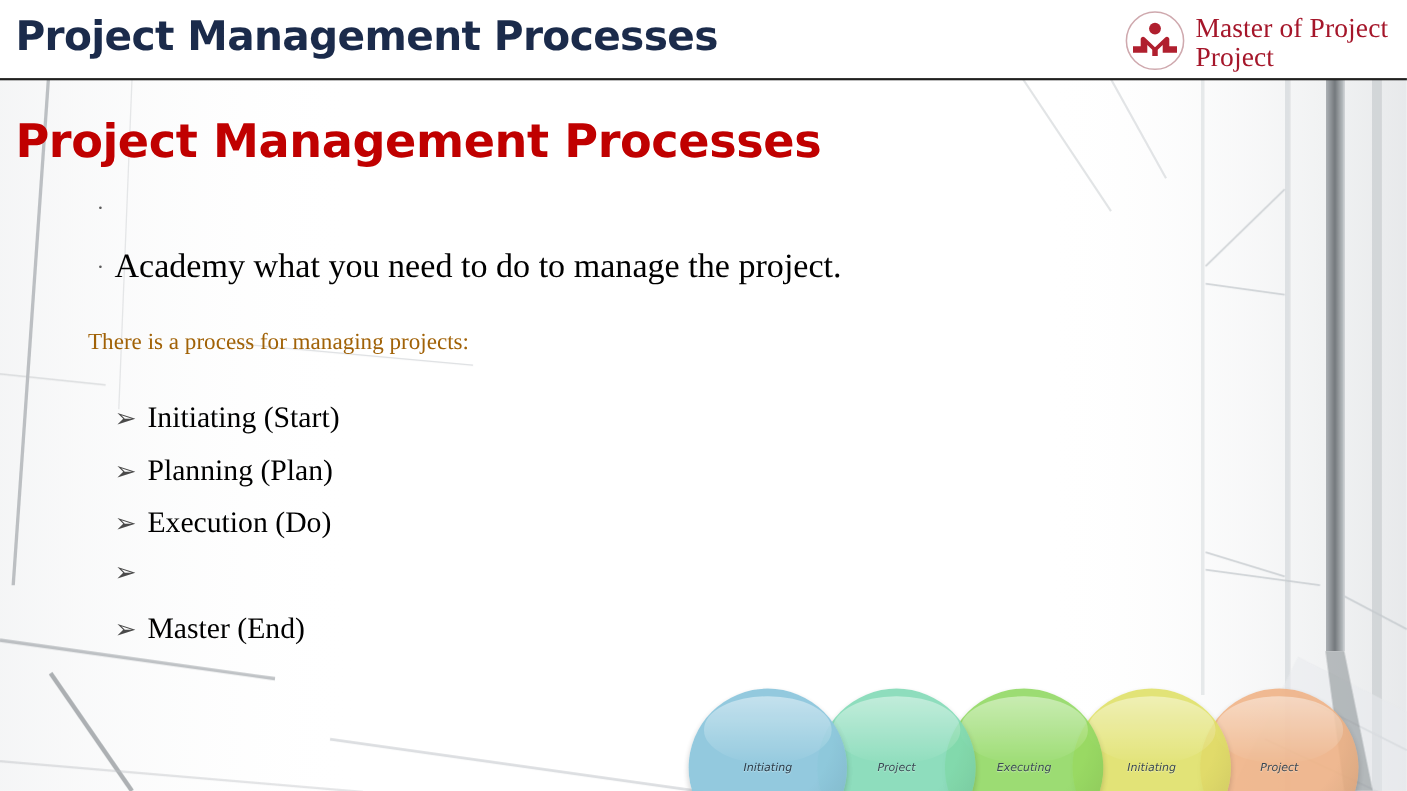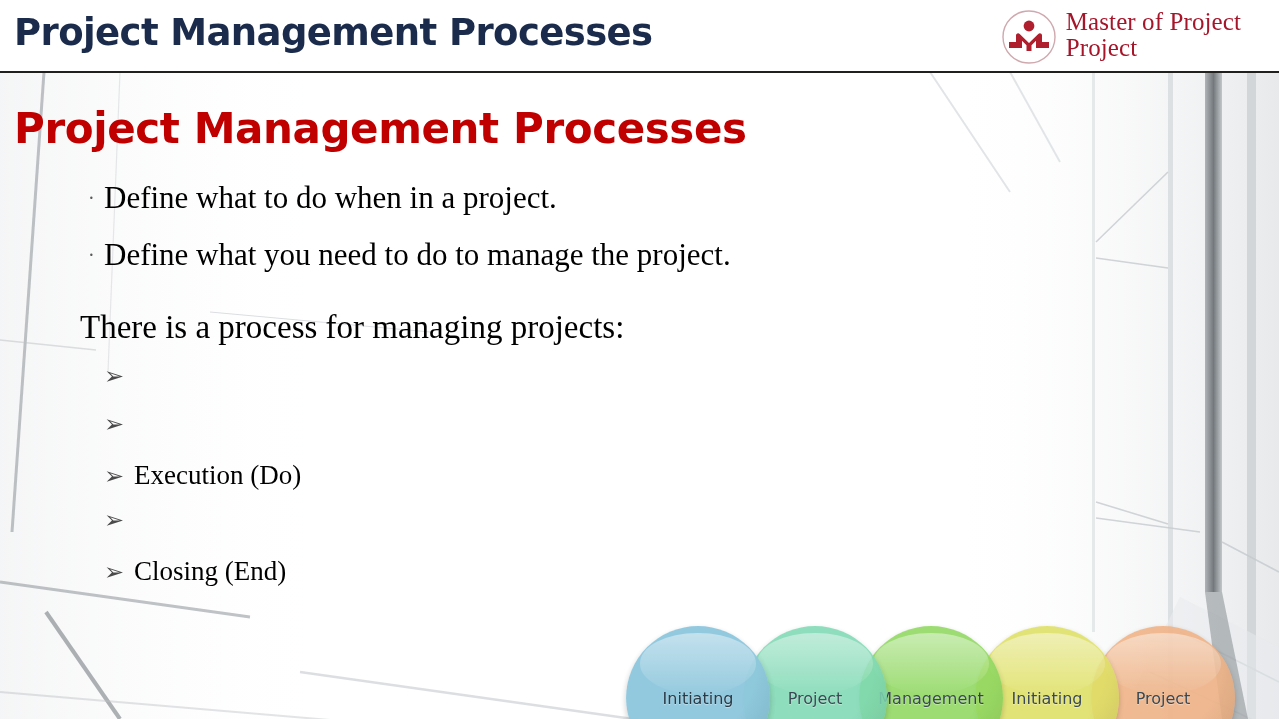--- a/index.html
+++ b/index.html
@@ -63,24 +63,24 @@
     font-weight: bold;
     font-size: 37px;
     letter-spacing: -0.6px;
     color: #1b2b4b;
     white-space: nowrap;
   }
 
   
   .logo {
     position: absolute;
-    right: 38px;
+    right: 17px;
     top: 9px;
     display: flex;
-    align-items: flex-start;
+    align-items: flex-end;
     gap: 9px;
   }
   .logo-mark {
     width: 56px;
     height: 56px;
     flex: 0 0 auto;
   }
   .logo-text {
     font-family: "Liberation Serif", serif;
     color: #a5162a;
@@ -137,24 +137,24 @@
     font-family: "Liberation Serif", serif;
     font-size: 31px;
     color: #000000;
     line-height: 1.05;
     white-space: nowrap;
   }
 
   .lead-line {
     position: absolute;
     left: 80px;
-    top: 237px;
-    font-family: "Liberation Serif", serif;
-    font-size: 33px;
-    color: #000000;
+    top: 226px;
+    font-family: "Liberation Serif", serif;
+    font-size: 21px;
+    color: #a16207;
     white-space: nowrap;
   }
 
   .sub-list {
     position: absolute;
     left: 0;
     top: 292px;
     width: 900px;
   }
   .sub-row {
@@ -193,26 +193,27 @@
     width: 144px;
     height: 144px;
     border-radius: 50%;
     display: flex;
     align-items: center;
     justify-content: center;
     box-shadow: 0 3px 6px rgba(0,0,0,0.22);
   }
   .proc-circle .cap {
     font-family: "DejaVu Sans", sans-serif;
-    font-size: 16px;
+    font-size: 10px;
     color: #20303d;
     white-space: nowrap;
     position: relative;
     z-index: 3;
     text-shadow: 0 1px 1px rgba(255,255,255,0.45);
+    font-style: italic;
   }
   .proc-circle::after {
     content: "";
     position: absolute;
     left: 10%;
     top: 5%;
     width: 80%;
     height: 42%;
     border-radius: 50%;
     background: linear-gradient(to bottom, rgba(255,255,255,0.45), rgba(255,255,255,0.02));
@@ -308,59 +309,60 @@
   </div>
   <div class="header-rule"></div>
 
   <div class="content">
 
     <div class="slide-title">Project Management Processes</div>
 
     <div class="bullet-list">
       <div class="bullet-row">
         <span class="bullet-dot">·</span>
-        <span class="bullet-text">Define what to do when in a project.</span>
       </div>
       <div class="bullet-row">
         <span class="bullet-dot">·</span>
-        <span class="bullet-text">Define what you need to do to manage the project.</span>
+        <span class="bullet-text">Academy what you need to do to manage the project.</span>
       </div>
     </div>
 
     <div class="lead-line">There is a process for managing projects:</div>
 
     <div class="sub-list">
       <div class="sub-row">
         <span class="sub-arrow">➢</span>
-      </div>
-      <div class="sub-row">
-        <span class="sub-arrow">➢</span>
+        <span class="sub-text">Initiating (Start)</span>
+      </div>
+      <div class="sub-row">
+        <span class="sub-arrow">➢</span>
+        <span class="sub-text">Planning (Plan)</span>
       </div>
       <div class="sub-row">
         <span class="sub-arrow">➢</span>
         <span class="sub-text">Execution (Do)</span>
       </div>
       <div class="sub-row">
         <span class="sub-arrow">➢</span>
       </div>
       <div class="sub-row">
         <span class="sub-arrow">➢</span>
-        <span class="sub-text">Closing (End)</span>
+        <span class="sub-text">Master (End)</span>
       </div>
     </div>
 
     <div class="process-graphic">
       <div class="proc-circle" style="left: 8px; background: radial-gradient(circle at 38% 26%, rgb(142, 199, 221) 0%, rgb(142, 199, 221) 55%, rgb(122, 171, 190) 100%); opacity: 0.95; z-index: 10;">
         <span class="cap">Initiating</span>
       </div>
       <div class="proc-circle" style="left: 125px; background: radial-gradient(circle at 38% 26%, rgb(127, 217, 180) 0%, rgb(127, 217, 180) 55%, rgb(109, 187, 155) 100%); opacity: 0.88; z-index: 9;">
         <span class="cap">Project</span>
       </div>
       <div class="proc-circle" style="left: 241px; background: radial-gradient(circle at 38% 26%, rgb(143, 216, 96) 0%, rgb(143, 216, 96) 55%, rgb(123, 186, 83) 100%); opacity: 0.88; z-index: 8;">
-        <span class="cap">Management</span>
+        <span class="cap">Executing</span>
       </div>
       <div class="proc-circle" style="left: 357px; background: radial-gradient(circle at 38% 26%, rgb(223, 224, 101) 0%, rgb(223, 224, 101) 55%, rgb(192, 193, 87) 100%); opacity: 0.88; z-index: 7;">
         <span class="cap">Initiating</span>
       </div>
       <div class="proc-circle" style="left: 473px; background: radial-gradient(circle at 38% 26%, rgb(239, 177, 131) 0%, rgb(239, 177, 131) 55%, rgb(206, 152, 113) 100%); opacity: 0.88; z-index: 6;">
         <span class="cap">Project</span>
       </div>
     </div>
 
   </div>

